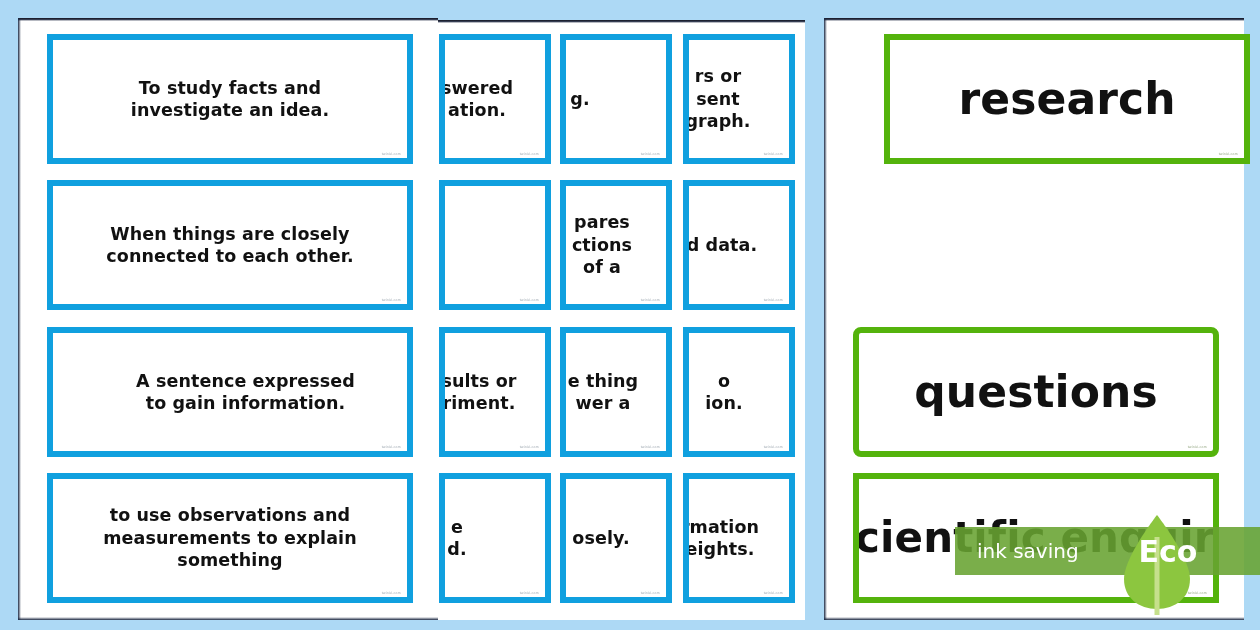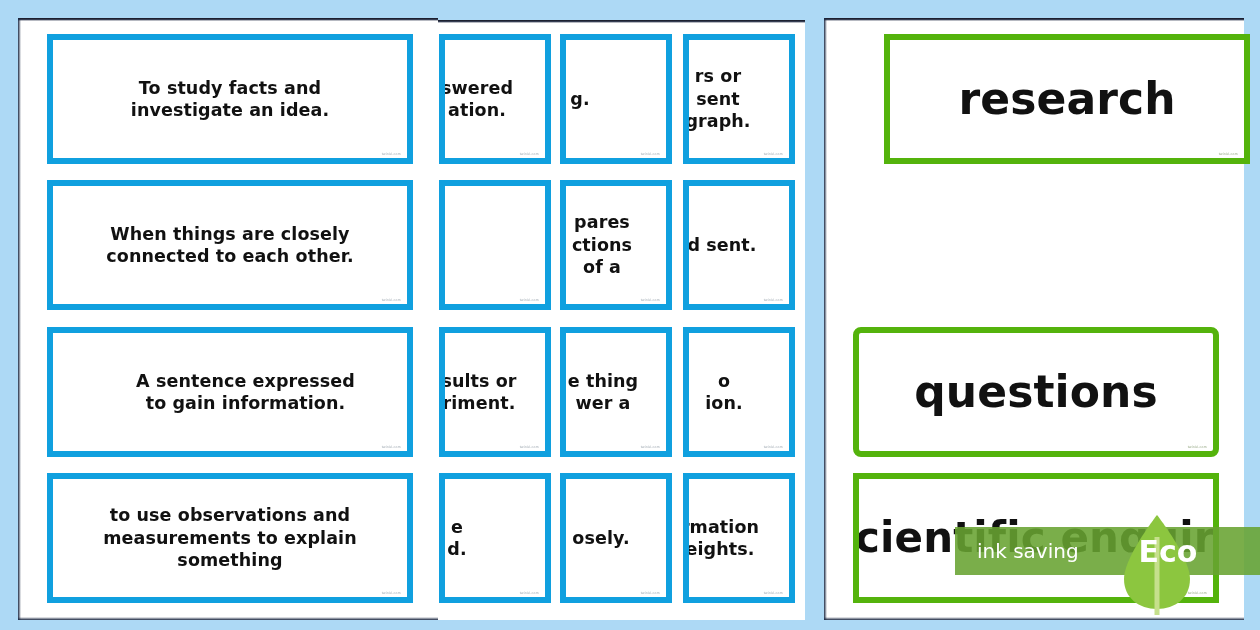--- a/index.html
+++ b/index.html
@@ -148,21 +148,21 @@
   <div class="sheet stack-sheet" style="left:680px; top:20px; width:125px; height:600px;">
     <div class="topshade"></div>
     <div class="leftshade"></div>
     <div class="card" style="left:3px; top:14px; width:112px; height:130px;">
       <div class="card-text def-text" style="margin-left:-42px;">rs or
 sent
 graph.</div>
       <span class="tinymark">twinkl.com</span>
     </div>
     <div class="card" style="left:3px; top:160px; width:112px; height:130px;">
-      <div class="card-text def-text" style="margin-left:-34px;">d sent.</div>
+      <div class="card-text def-text" style="margin-left:-34px;">d data.</div>
       <span class="tinymark">twinkl.com</span>
     </div>
     <div class="card" style="left:3px; top:307px; width:112px; height:130px;">
       <div class="card-text def-text" style="margin-left:-30px;">o
 ion.</div>
       <span class="tinymark">twinkl.com</span>
     </div>
     <div class="card" style="left:3px; top:453px; width:112px; height:130px;">
       <div class="card-text def-text" style="margin-left:-38px;">rmation
 eights.</div>

